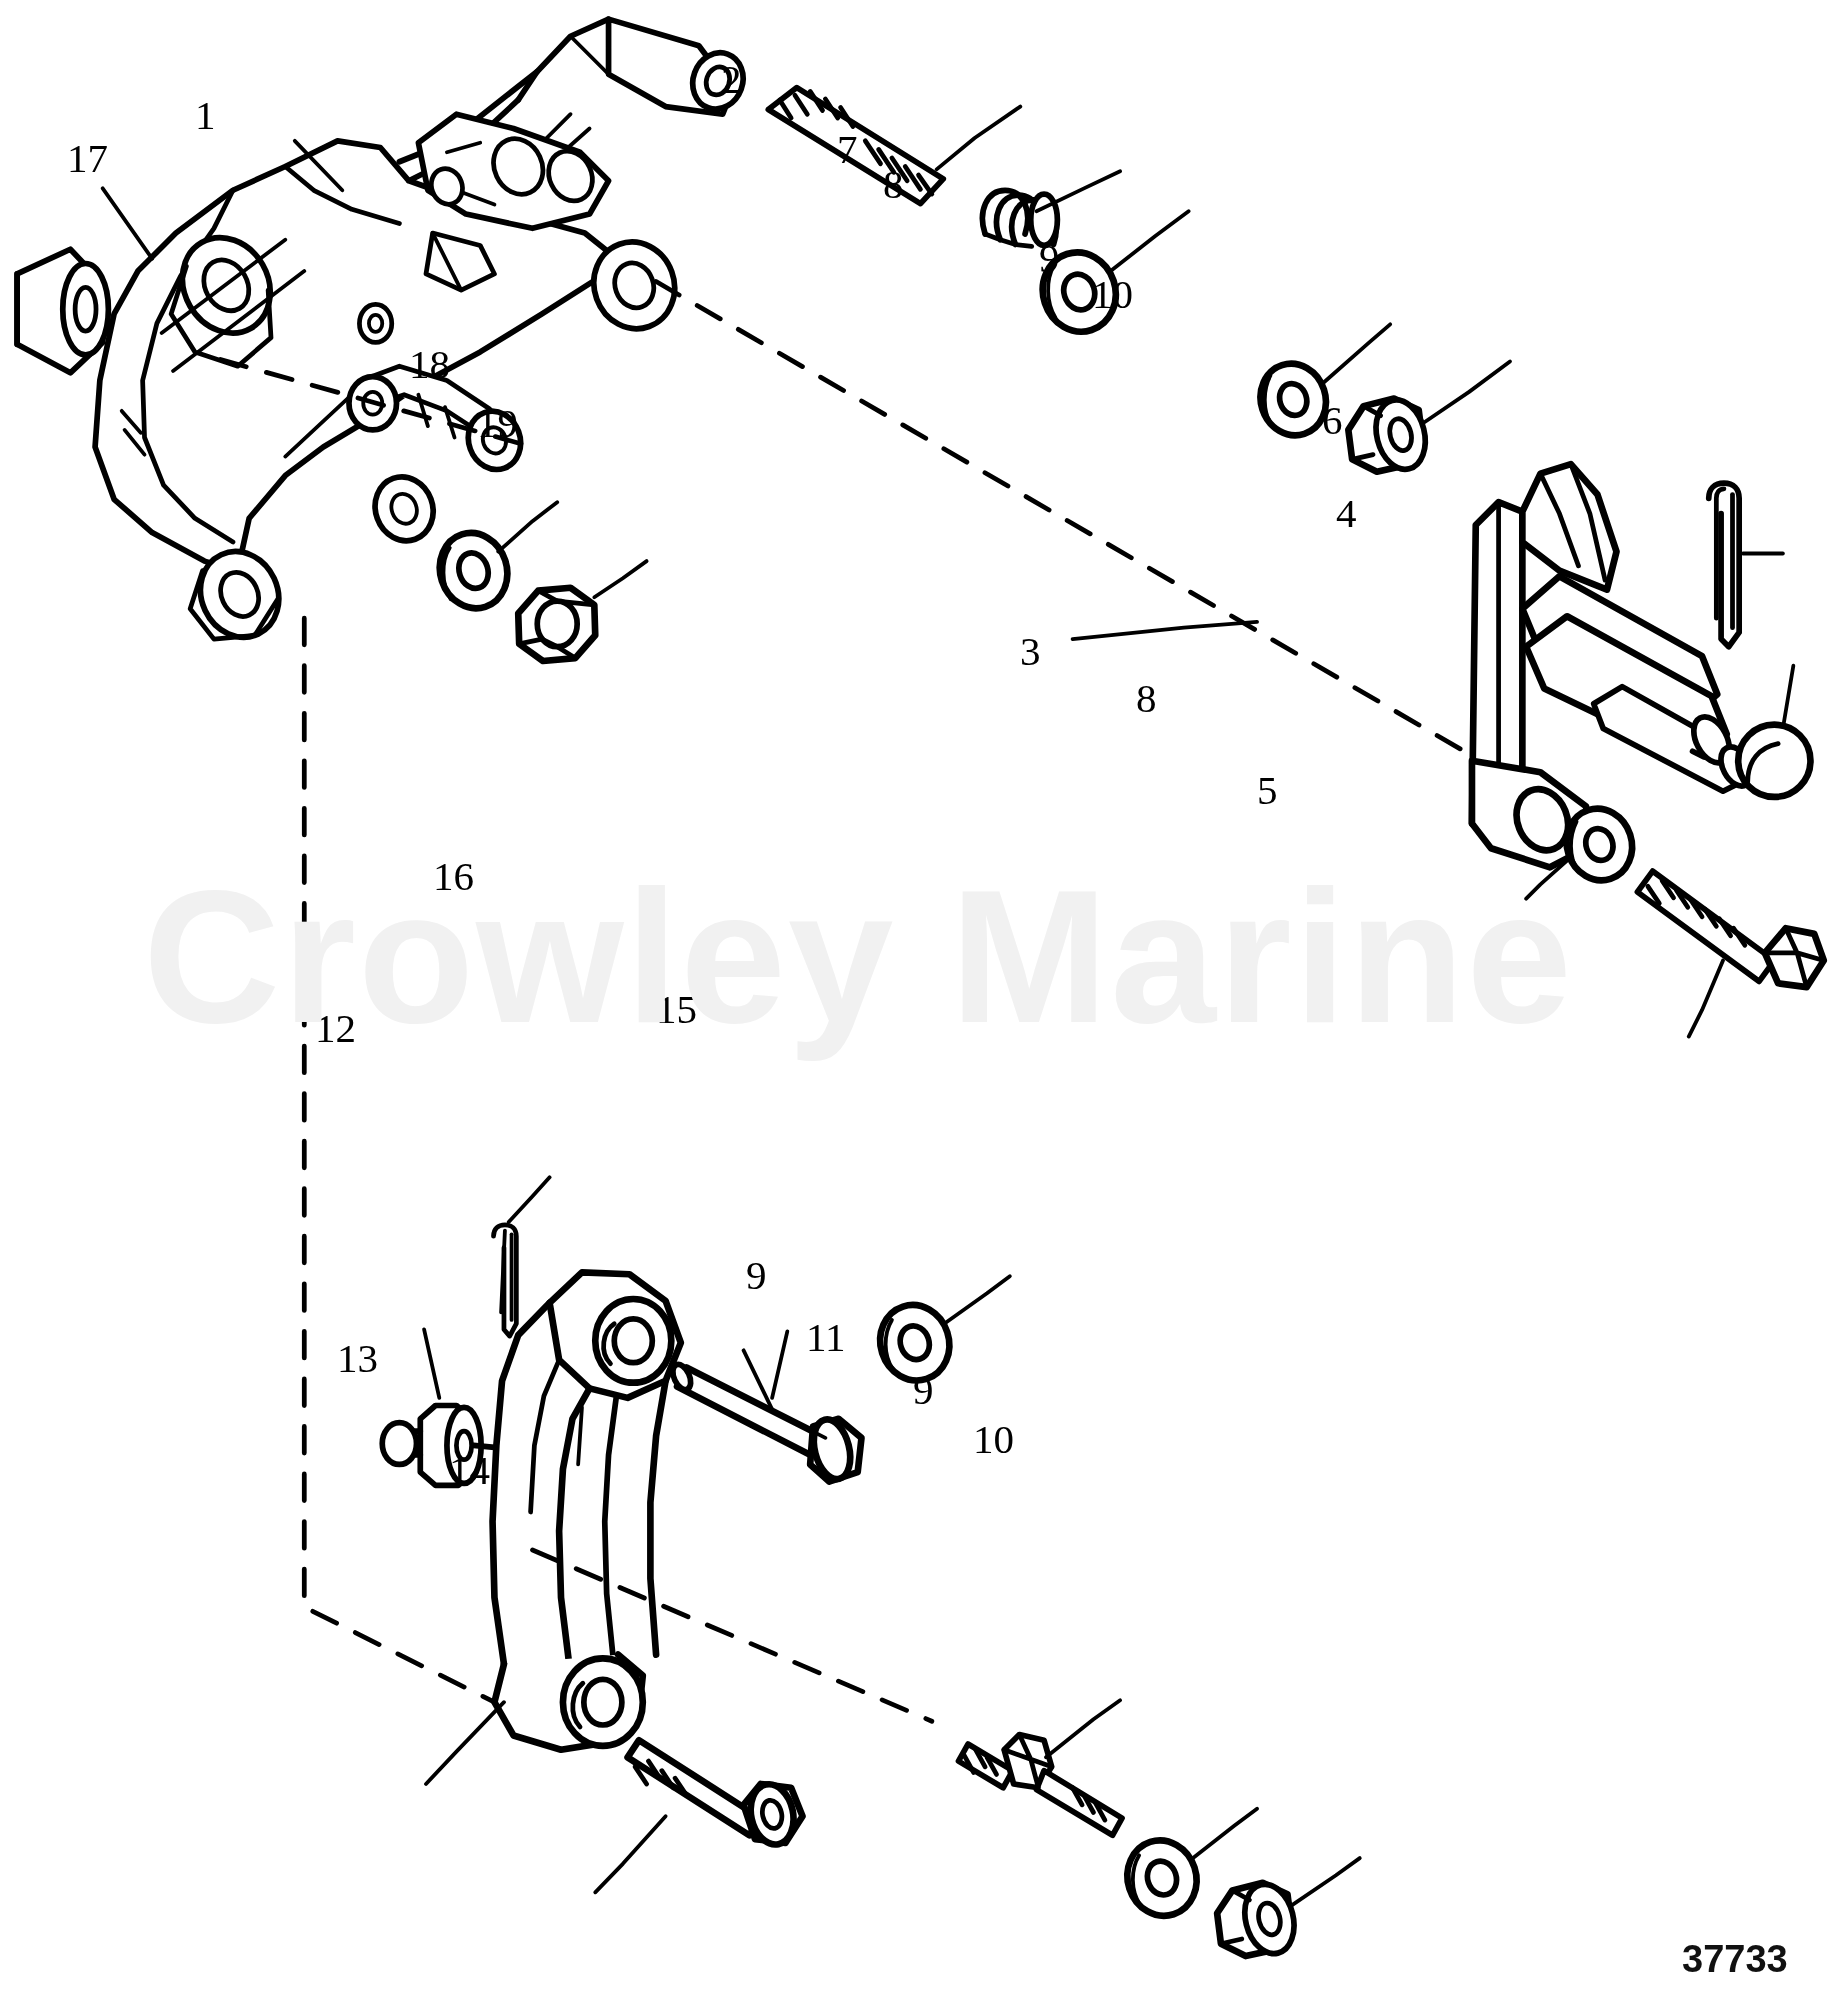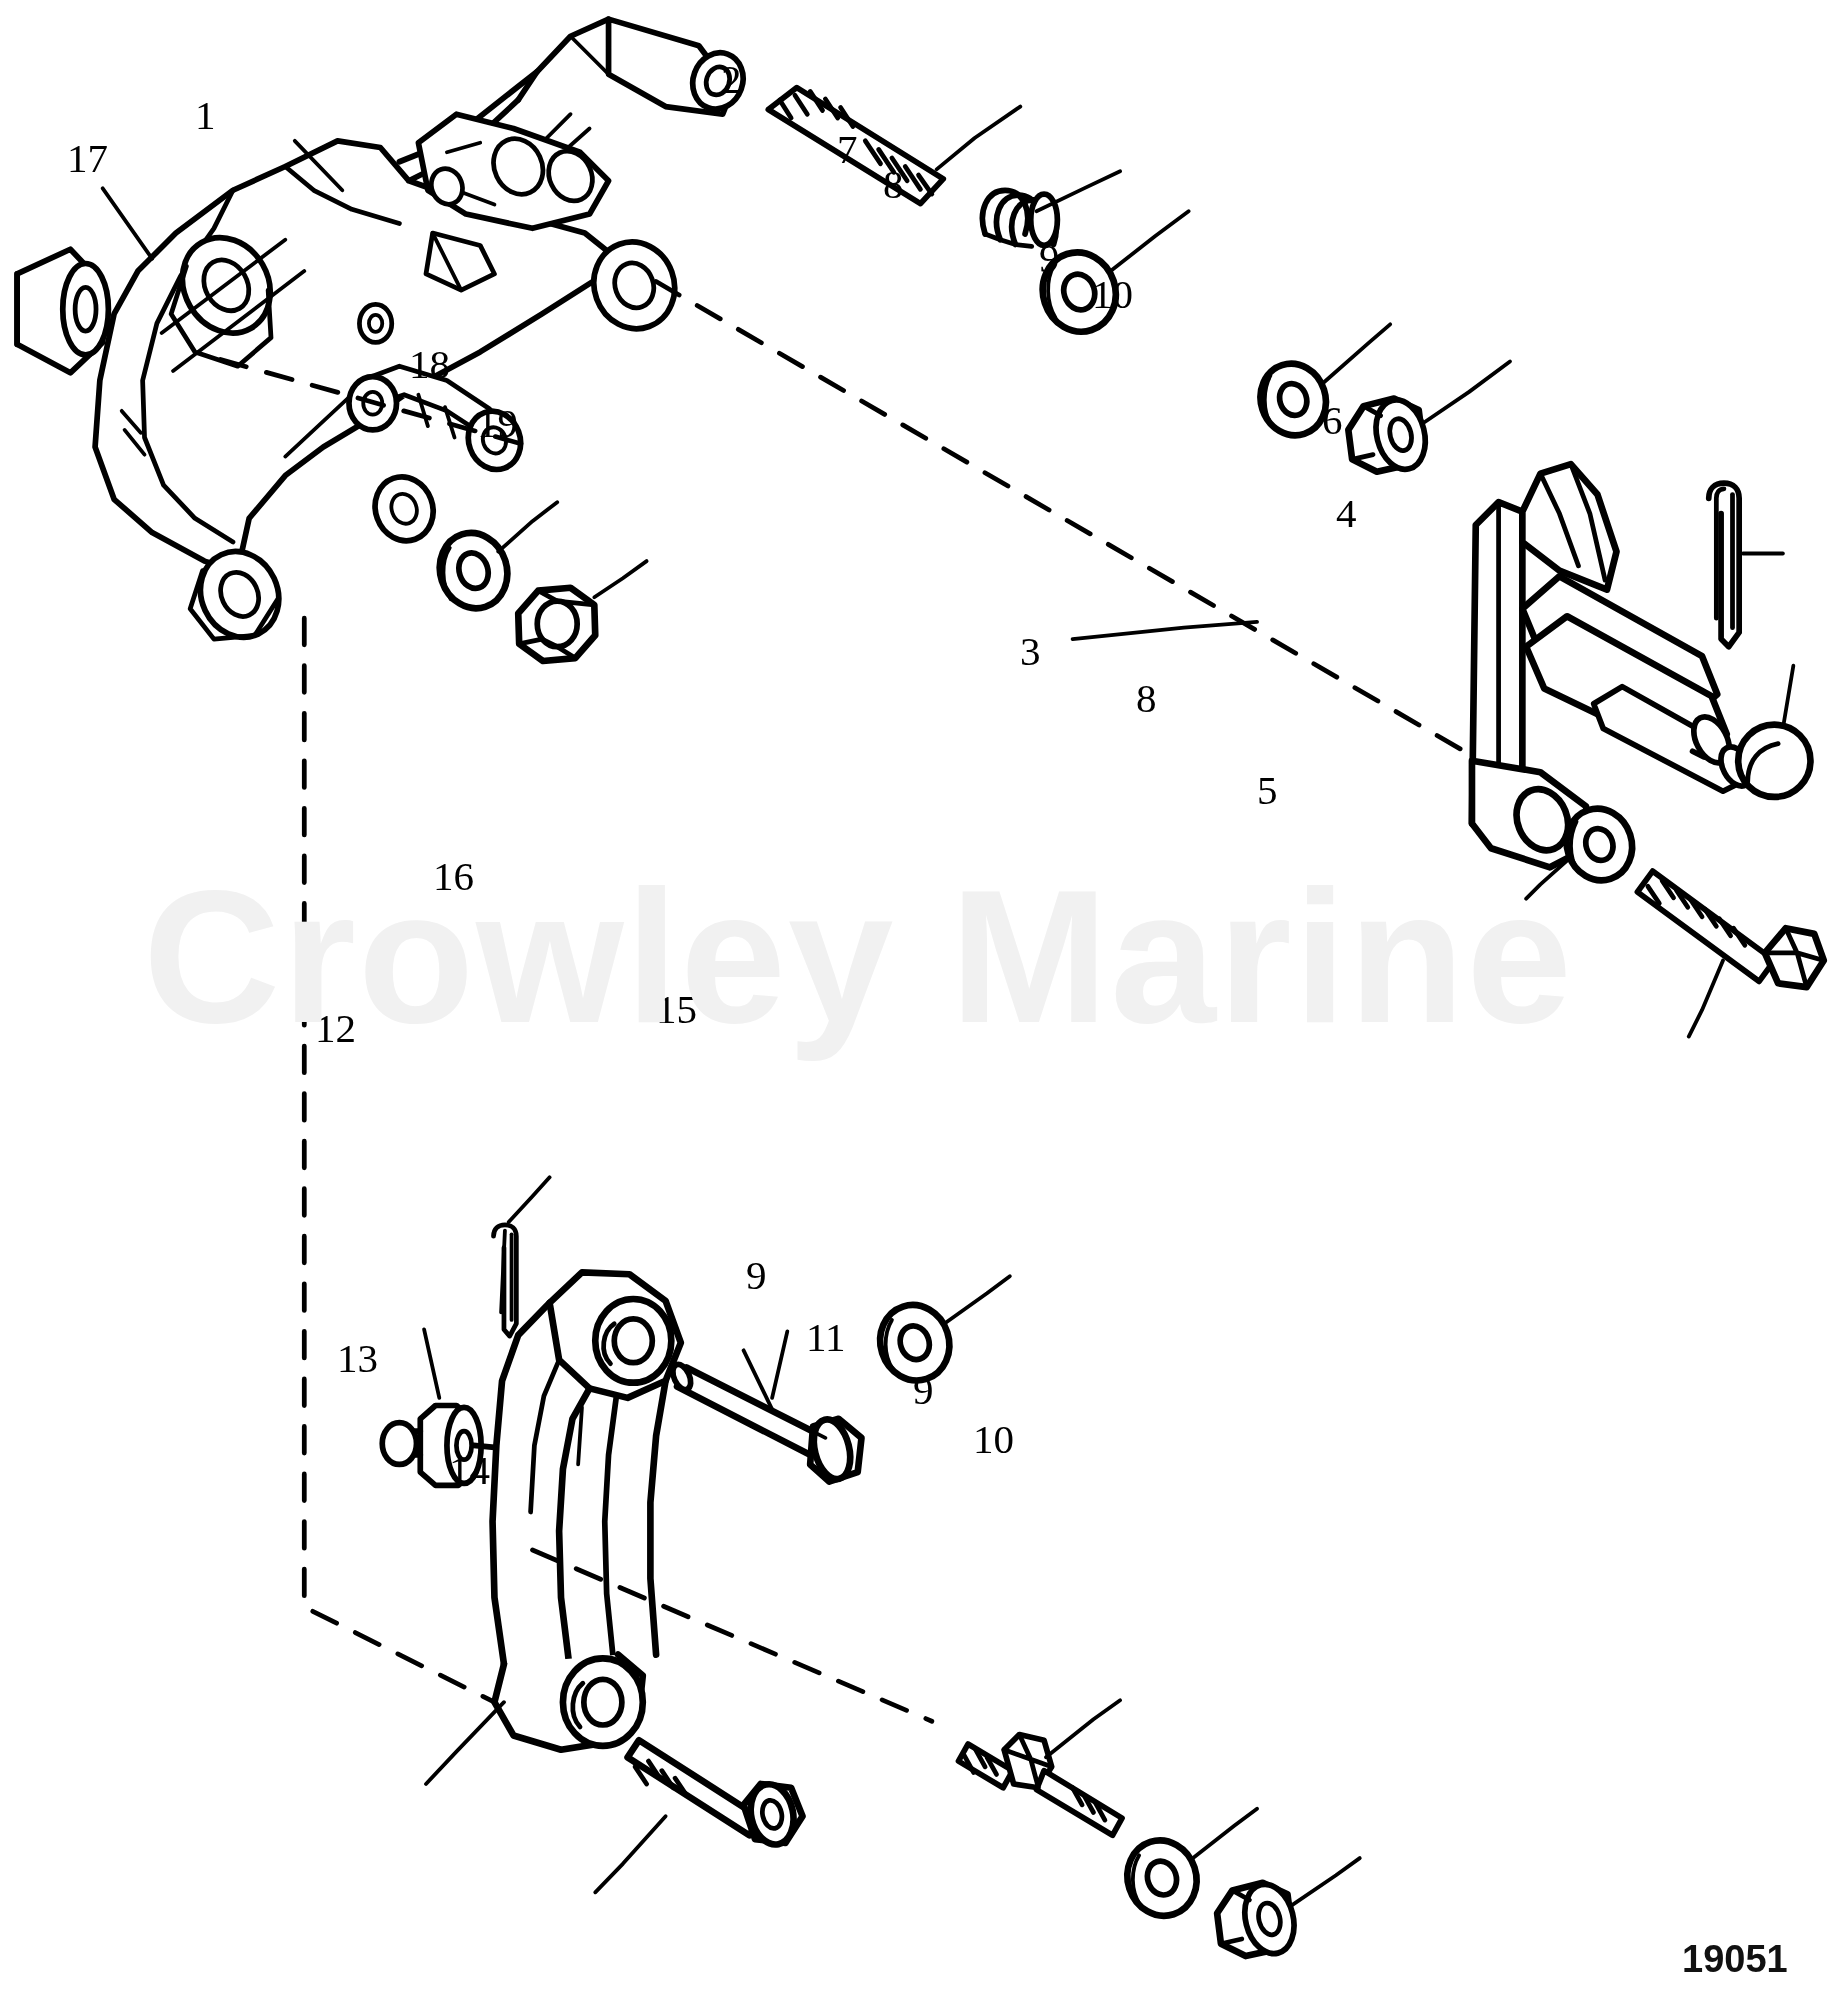--- a/index.html
+++ b/index.html
@@ -410,16 +410,16 @@
   <div class="callout" style="left:315px;  top:1008px;">12</div>
   <div class="callout" style="left:612px;  top:989px;margin-left:44px;">15</div>
   <div class="callout" style="left:321px;  top:1338px;margin-left:16px;">13</div>
   <div class="callout" style="left:449px;  top:1450px;">14</div>
   <div class="callout" style="left:746px; top:1255px;">9</div>
   <div class="callout" style="left:806px;  top:1317px;">11</div>
   <div class="callout" style="left:913px; top:1370px;">9</div>
   <div class="callout" style="left:973px; top:1419px;">10</div>
 
   <div class="wm-center">Crowley Marine</div>
-  <div class="drawing-number">19051</div>
+  <div class="drawing-number">37733</div>
 
 </div>
 
 
 </body></html>

